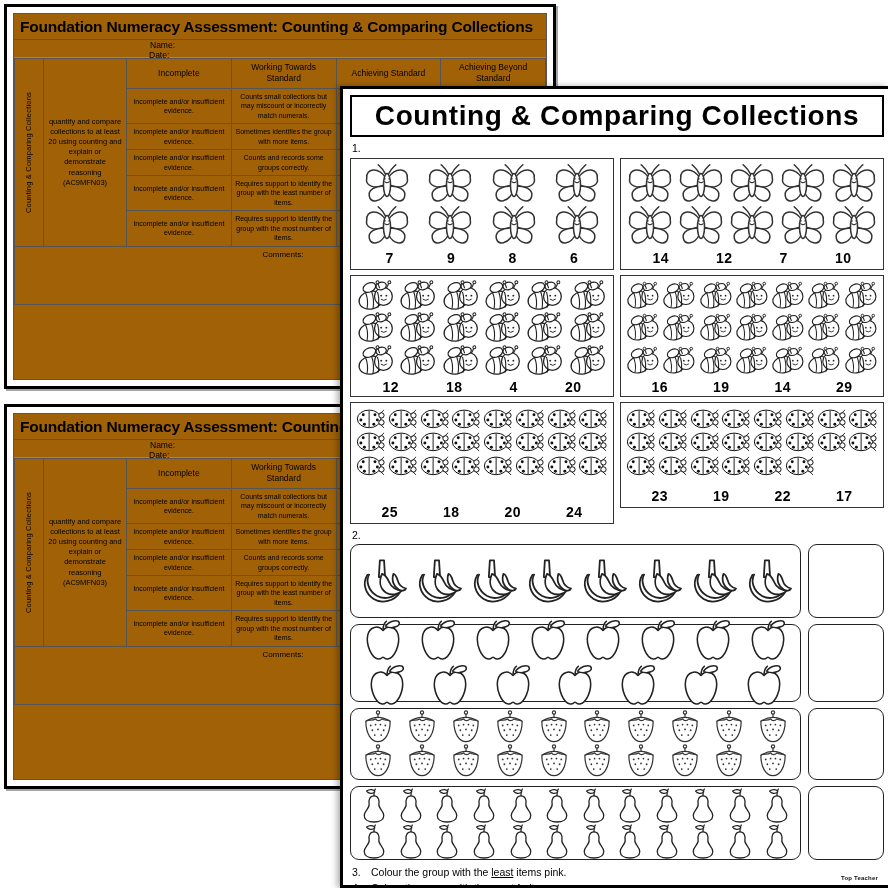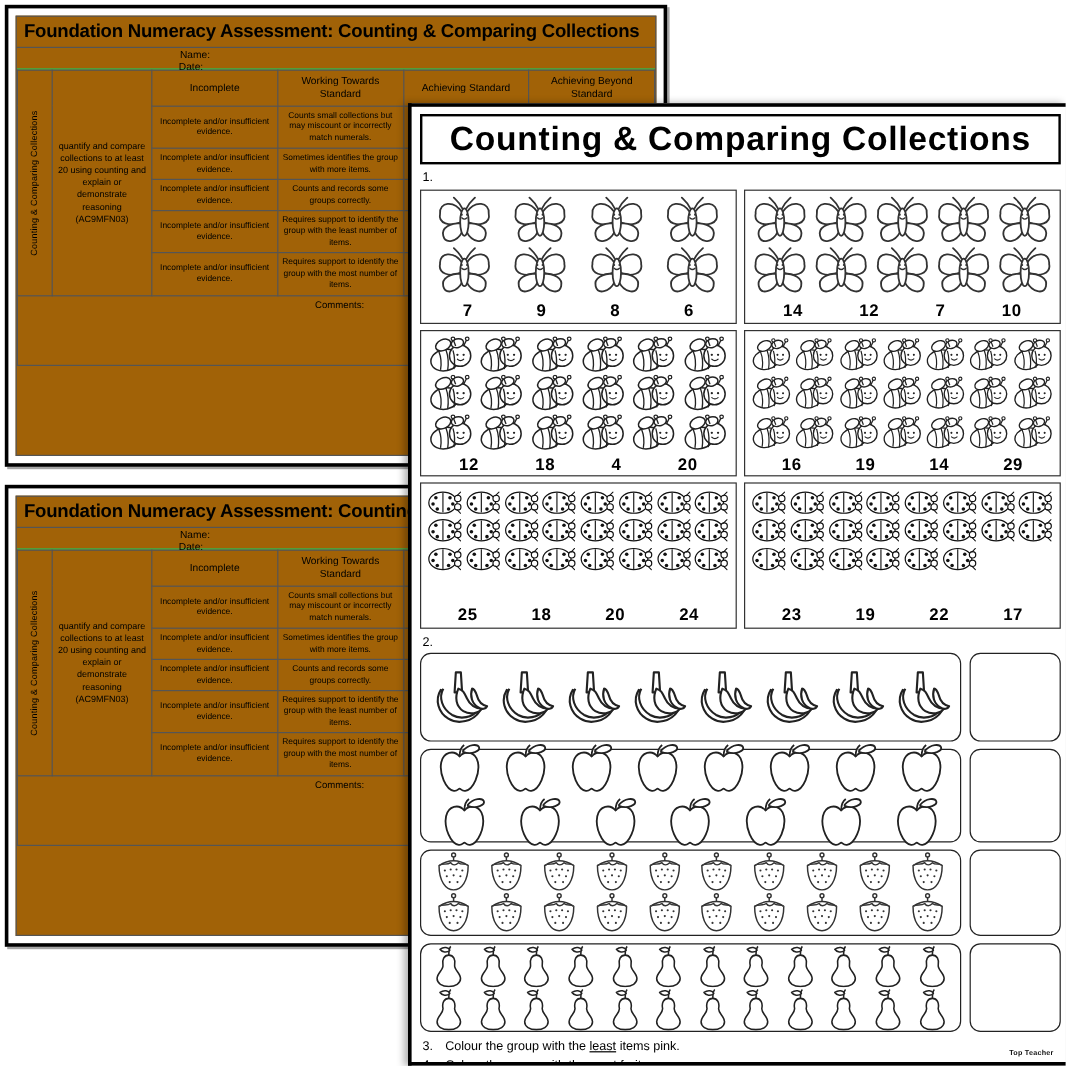--- a/index.html
+++ b/index.html
@@ -2014,21 +2014,21 @@
   </svg>
                 </div>
               </div>
               <div class="opts">
                 <span>25</span>
                 <span>18</span>
                 <span>20</span>
                 <span>24</span>
               </div>
             </div>
-            <div class="grpbox" style="flex: 1 1 0%; height: 122px;">
+            <div class="grpbox" style="flex: 1 1 0%; height: 106px;">
               <div class="icons">
                 <div style="width: 12.5%; display: flex; justify-content: center;">
                   <svg width="34" height="23.799999999999997" viewBox="0 0 54 38">
     <g fill="#fff" stroke="#111" stroke-width="1.7">
       <ellipse cx="24" cy="19" rx="20" ry="15"></ellipse>
       <circle cx="45" cy="13" r="4.5"></circle>
                       <circle cx="45" cy="25" r="4.5"></circle>
     </g>
     <path d="M24 5 L24 33" stroke="#111" stroke-width="1.6" fill="none"></path>
     <g fill="#111">

